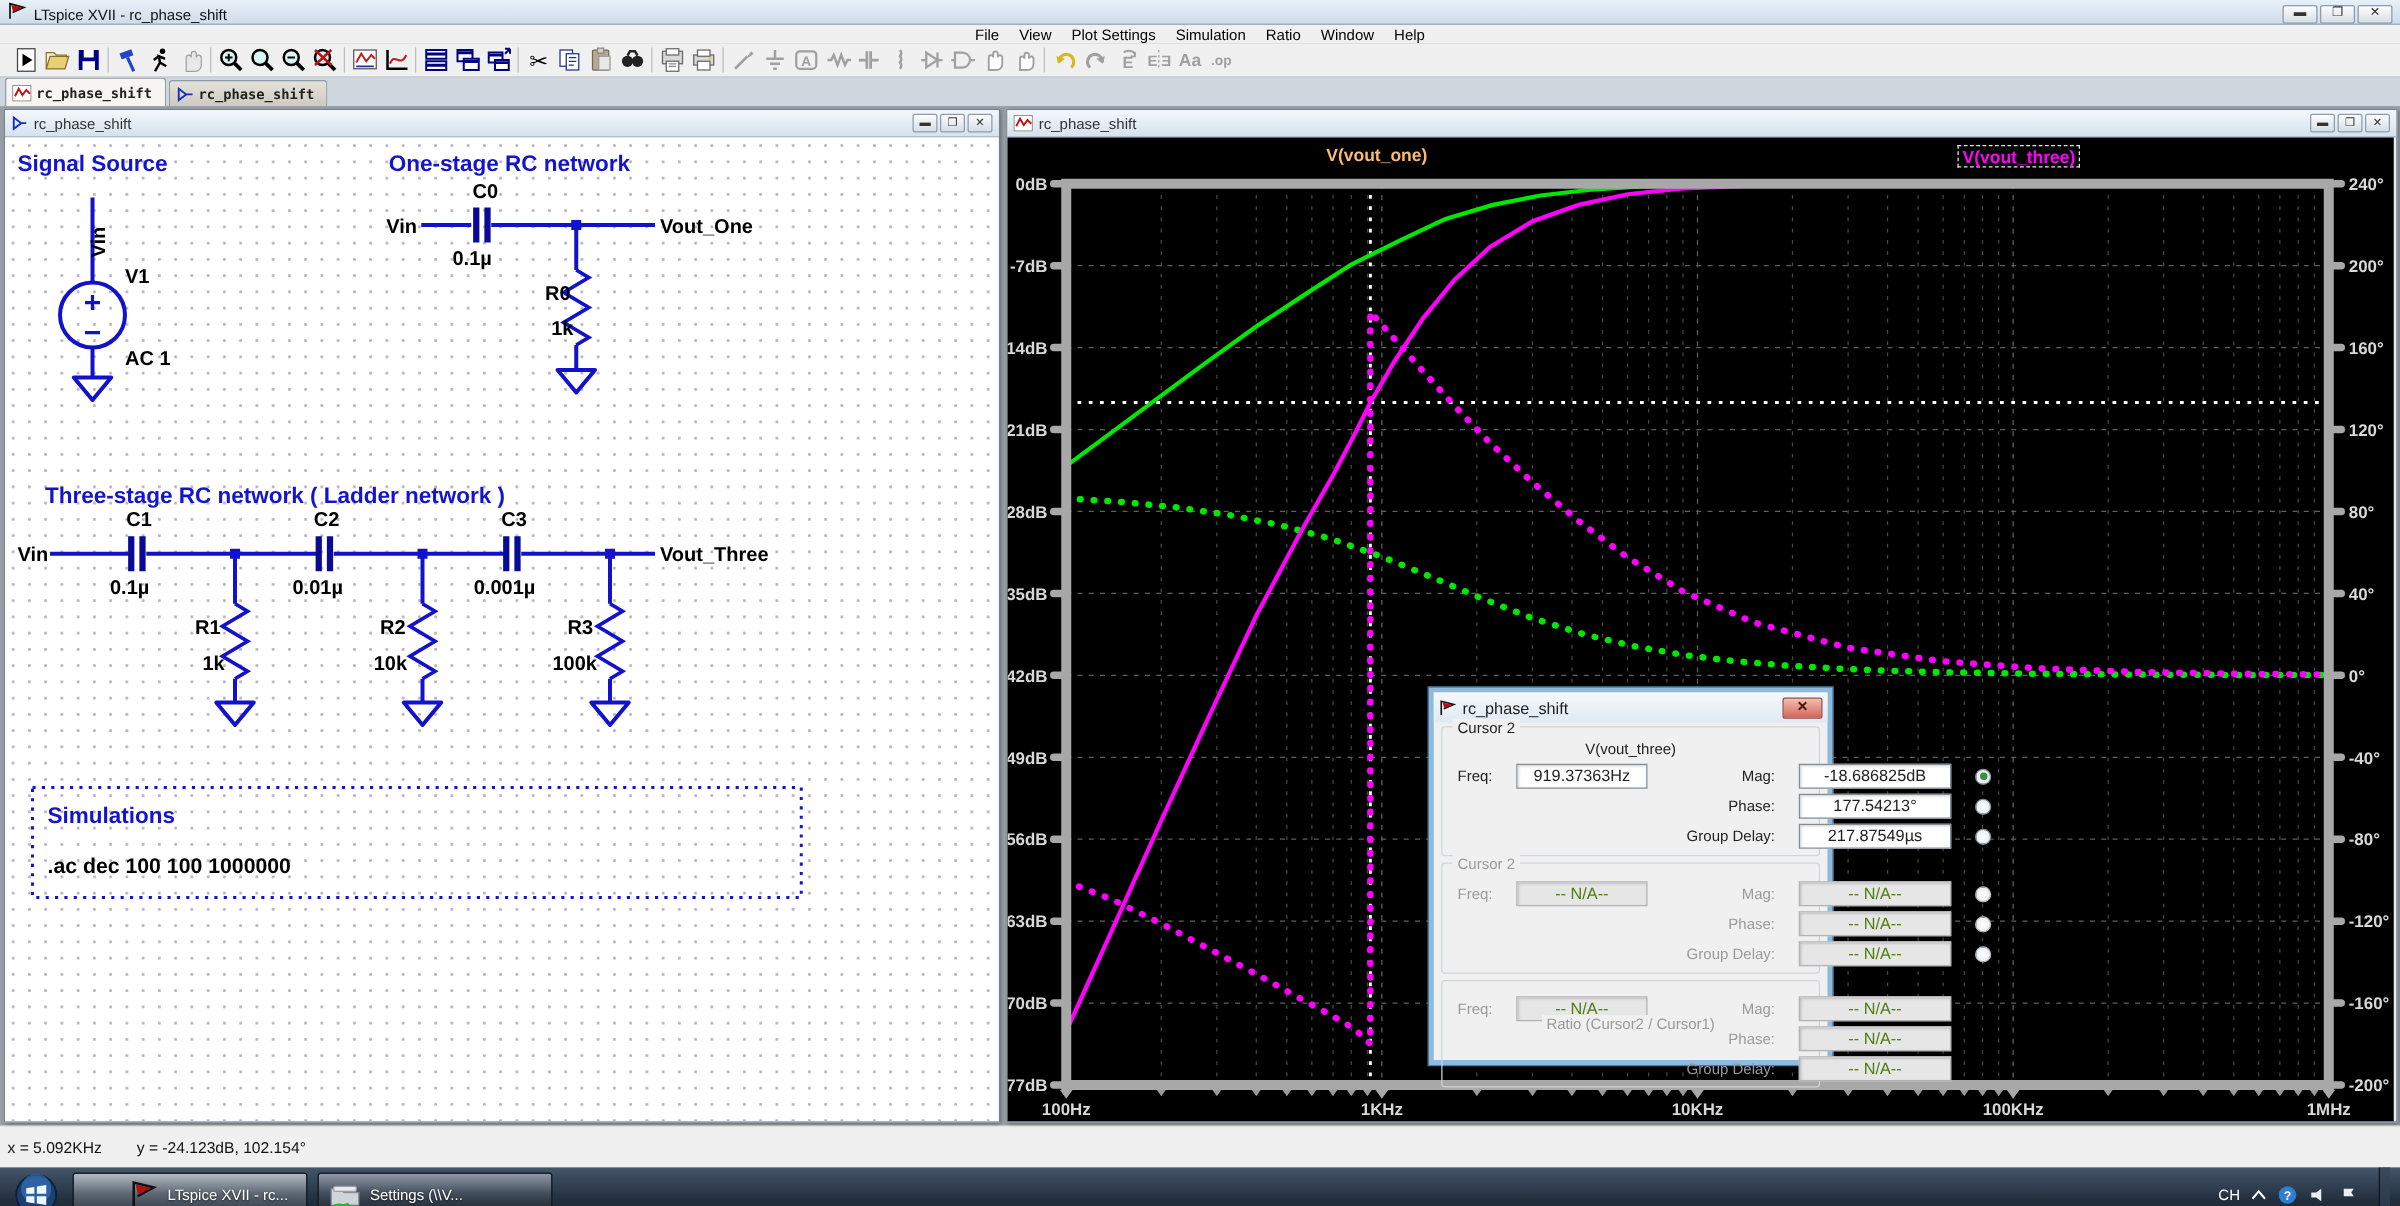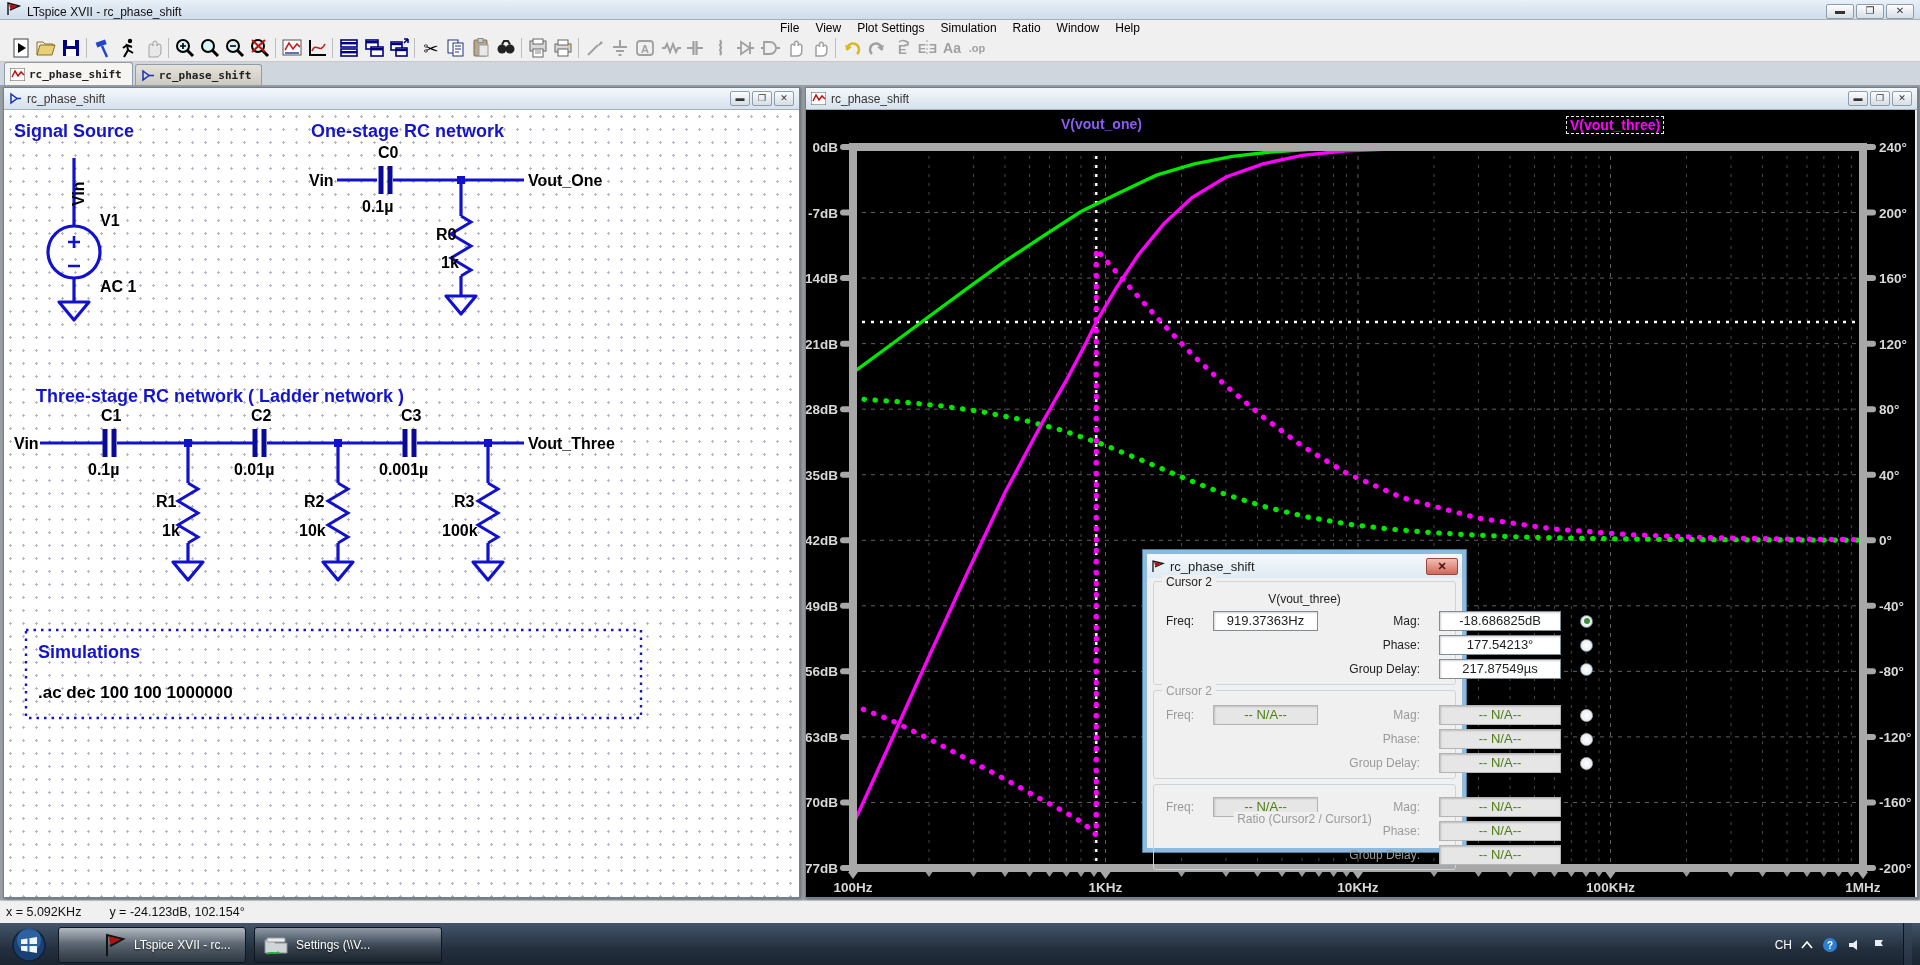--- a/index.html
+++ b/index.html
@@ -59,21 +59,21 @@
             box-shadow:inset 1px 1px 2px rgba(0,0,0,.18); }
   .radio { width:13px; height:13px; border-radius:50%; border:1px solid #7f8d98; background:radial-gradient(#fff,#dfe6ec);
            display:flex; align-items:center; justify-content:center; }
   .radio.sel::after { content:""; width:6px; height:6px; border-radius:50%; background:#3f8f3f; display:block; }
   .dim, .dim .clab { color:#9a9a9a; }
   .dim .cfield { background:#e6e6e6; color:#4d7c0f; border-color:#b4b4b4; }
   .dim .radio { border-color:#b8b8b8; }
   .vhead { text-align:center; margin:2px 0 5px 0; }
 
   
-  .statusbar { height:23px; background:#f0f0f0; border-top:1px solid #c8c8c8; display:flex; align-items:center;
+  .statusbar { height:34px; background:#f0f0f0; border-top:1px solid #c8c8c8; display:flex; align-items:center;
                font-size:12.5px; color:#111; padding-left:6px; gap:28px; }
   .taskbar { height:44px; background:linear-gradient(#44566b,#222e3c 60%,#1a2430); display:flex; align-items:center; padding:0 4px; }
   .taskbtn { height:36px; width:188px; margin-left:8px; border:1px solid #0e1620; border-radius:3px;
              background:linear-gradient(rgba(255,255,255,.42),rgba(255,255,255,.12) 45%,rgba(0,0,0,.12));
              display:flex; align-items:center; gap:7px; padding:0 8px; color:#fff; font-size:12px;
              text-shadow:0 1px 2px rgba(0,0,0,.7); }
   .tray { margin-left:auto; display:flex; align-items:center; gap:9px; color:#fff; font-size:12px; padding-right:4px; }
   .showdesk { width:9px; height:44px; border-left:1px solid #0c141e; background:linear-gradient(#3a4a5c,#243040); margin-left:8px; }
 </style>
 </head>
@@ -625,21 +625,21 @@
           <path d="M789.4462336334295,762 h7 l-3.5,5 Z" fill="#9a9a9a"></path>
           <path d="M877.0100739051553,762 h7 l-3.5,5 Z" fill="#9a9a9a"></path>
           <path d="M921.4731168167148,762 h7 l-3.5,5 Z" fill="#9a9a9a"></path>
           <path d="M953.0201478103105,762 h7 l-3.5,5 Z" fill="#9a9a9a"></path>
           <path d="M977.4899260948447,762 h7 l-3.5,5 Z" fill="#9a9a9a"></path>
           <path d="M997.4831907218701,762 h7 l-3.5,5 Z" fill="#9a9a9a"></path>
           <path d="M1014.3872551035998,762 h7 l-3.5,5 Z" fill="#9a9a9a"></path>
           <path d="M1029.0302217154658,762 h7 l-3.5,5 Z" fill="#9a9a9a"></path>
           <path d="M1041.9462336334295,762 h7 l-3.5,5 Z" fill="#9a9a9a"></path>
         </svg>
-      <div class="legend-item" style="left:255px; color:#8b5cf6;">V(vout_one)</div>
+      <div class="legend-item" style="left:255px; color:#fdba74;">V(vout_one)</div>
       <div class="legend-item" style="left:760px; color:#ff00ff; border:1px dashed #e8e8e8; padding:0 3px;">V(vout_three)</div>
 
       <div class="cursor-dialog">
         <div class="cd-title">
           <svg width="14" height="14">
               <path d="M2,13 L2,2 L12,4.5 L4,8" fill="none" stroke="#111" stroke-width="1.3"></path>
               <path d="M3,3 L11,4.7 L4.5,7.5 Z" fill="#b01010"></path>
             </svg>
           <span class="lbl">rc_phase_shift</span>
           <span class="cd-close">✕</span>

